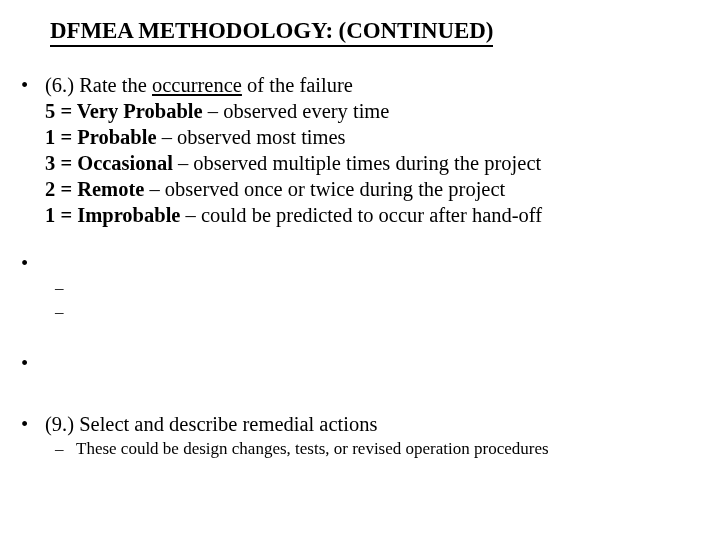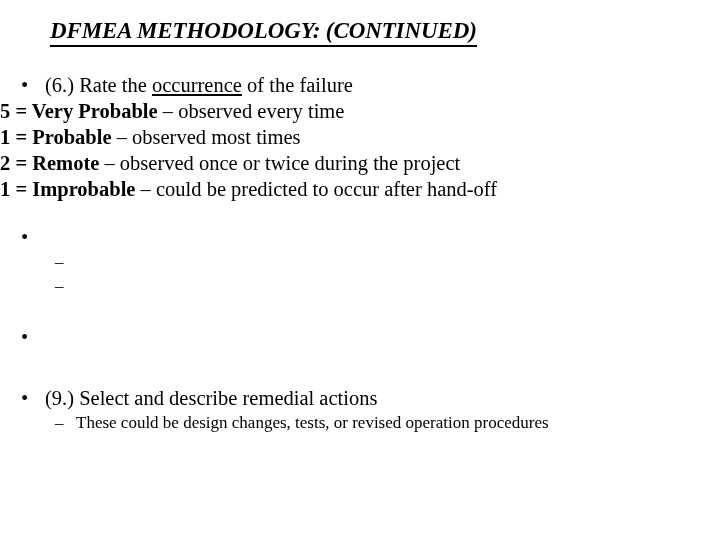--- a/index.html
+++ b/index.html
@@ -27,21 +27,20 @@
 
   
   .slide-title {
     position: absolute;
     left: 50px;
     top: 18px;
     font-size: 23px;
     font-weight: bold;
     letter-spacing: -0.1px;
     white-space: nowrap;
-    font-style: italic;
   }
   .slide-title .title-text {
     border-bottom: 2.5px solid #000;
     padding-bottom: 1px;
     display: inline-block;
     line-height: 1.12;
   }
 
   
   .body-area {
@@ -64,20 +63,21 @@
     left: 21px;
     top: 0;
     width: 14px;
     font-size: 20.5px;
     line-height: 26px;
     text-align: left;
   }
 
   
   .l1-cont {
+    padding-left: 45px;
     font-size: 20.5px;
     line-height: 26px;
     min-height: 26px;
   }
   .l1-cont .rate-key {
     font-weight: bold;
   }
 
   
   .l2 {
@@ -115,20 +115,21 @@
 
     <div class="l1">
       <span class="marker">•</span>
       <span><span>(6.) Rate the </span><span class="u">occurrence</span><span> of the failure</span></span>
     </div>
 
     <div class="l1-cont"><span class="rate-key">5 = Very Probable</span><span> – </span><span>observed every time</span></div>
 
     <div class="l1-cont"><span class="rate-key">1 = Probable</span><span> – </span><span>observed most times</span></div>
 
+    <div class="l1-cont"><span class="rate-key">3 = Occasional</span><span> – </span><span>observed multiple times during the project</span></div>
 
     <div class="l1-cont"><span class="rate-key">2 = Remote</span><span> – </span><span>observed once or twice during the project</span></div>
 
     <div class="l1-cont"><span class="rate-key">1 = Improbable</span><span> – </span><span>could be predicted to occur after hand-off</span></div>
 
     <div class="gap-md"></div>
 
     <div class="l1">
       <span class="marker">•</span>
     </div>

